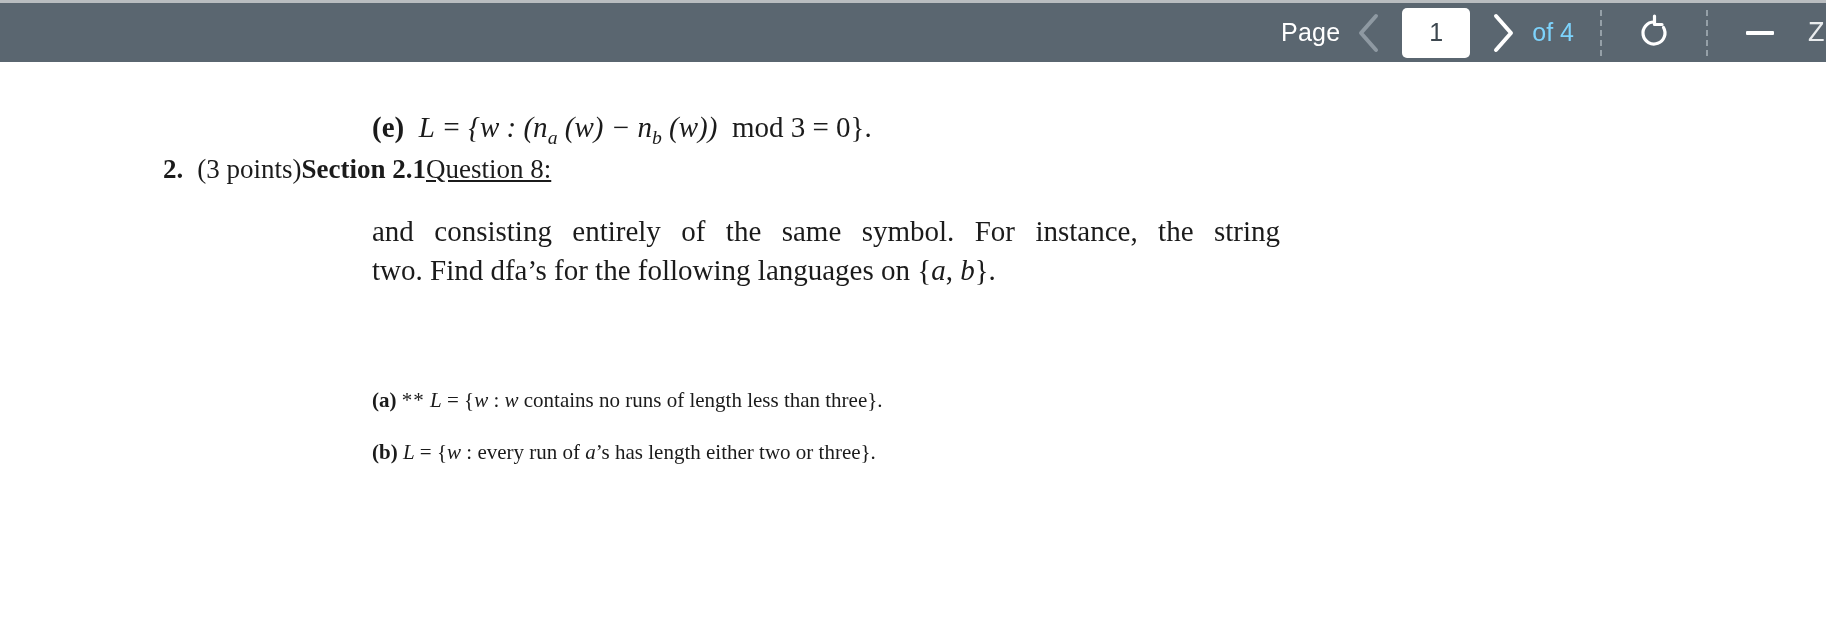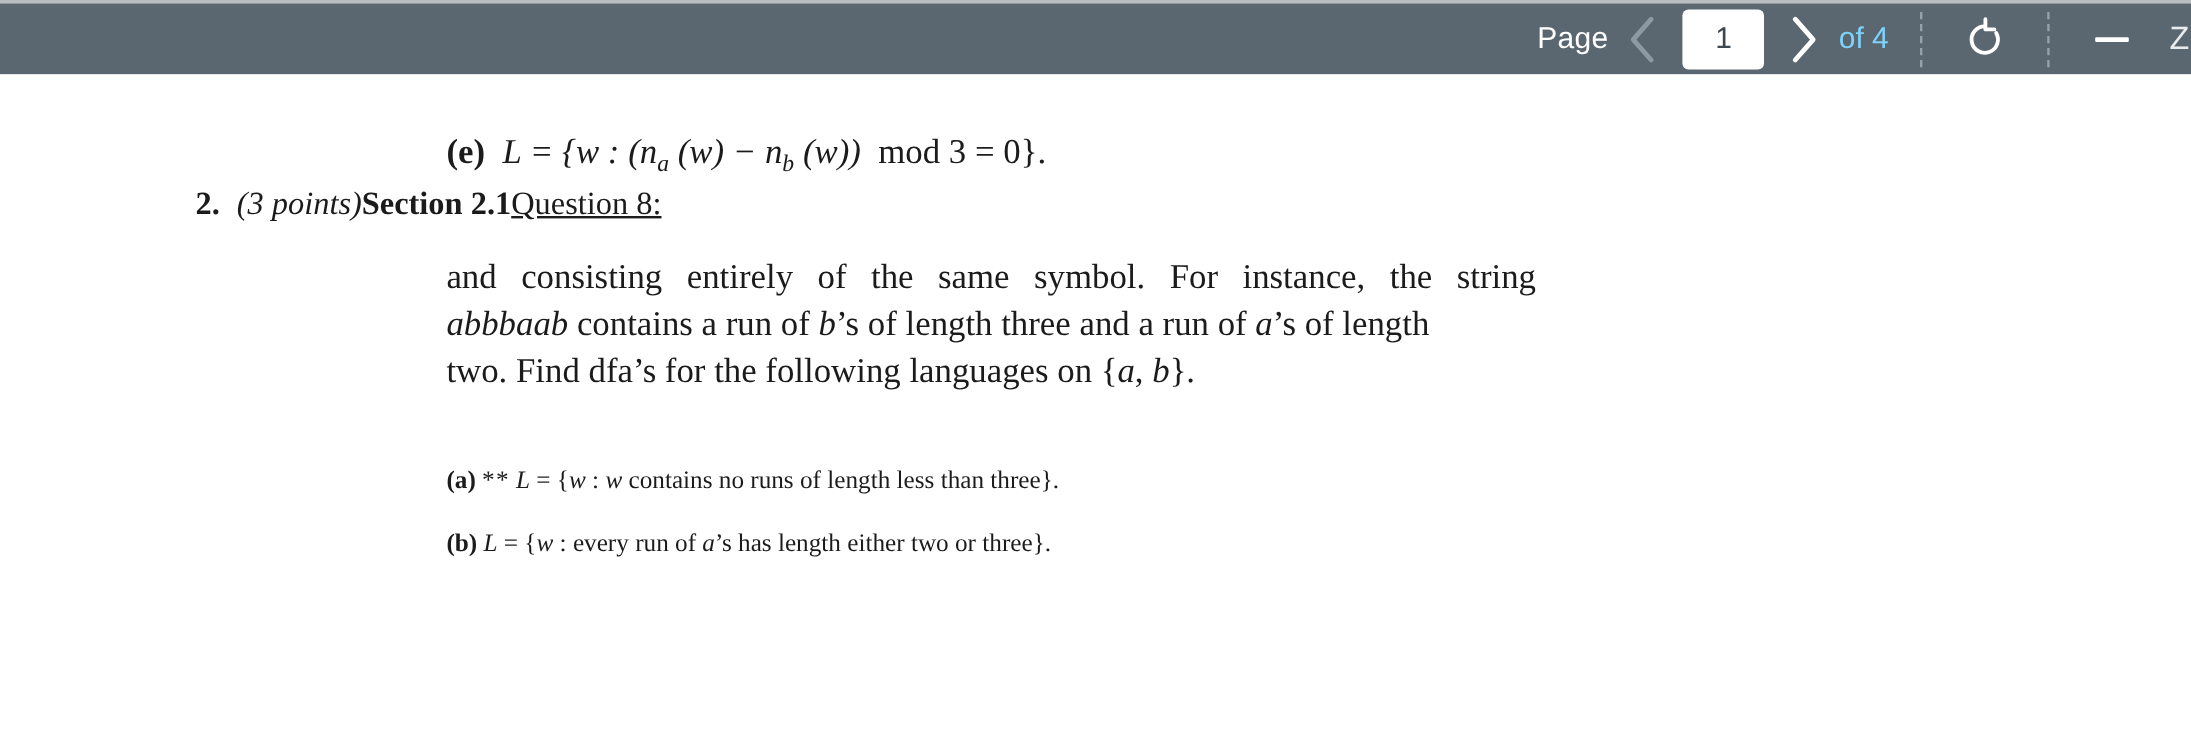--- a/index.html
+++ b/index.html
@@ -138,21 +138,21 @@
   .item-e .lbl { font-weight: bold; font-style: normal; }
 
   .q-head {
     position: absolute;
     left: 163px;
     top: 92px;
     font-size: 27px;
     white-space: nowrap;
   }
   .q-head .num { font-weight: bold; }
-  .q-head .pts { font-style: italic; margin-left: 14px; margin-top: 28px; }
+  .q-head .pts { margin-left: 14px; margin-top: 28px; }
   .q-head .sec { font-weight: bold; }
   .q-head .qn  { text-decoration: underline; }
 
   .para {
     position: absolute;
     left: 372px;
     top: 150px;
     width: 908px;
     font-size: 29px;
     line-height: 39px;
@@ -231,21 +231,20 @@
       <span class="math">&nbsp;<span>L = {w : (n</span><sub>a</sub><span> (w) − n</span><sub>b</sub><span> (w))</span></span>
       <span class="upr">&nbsp;<span>mod</span>&nbsp;<span>3 = 0}.</span></span>
     </div>
 
     <div class="q-head">
       <span class="num">2.</span><span class="pts">(3 points)</span><span class="sec">Section 2.1</span><span class="qn">Question 8:</span>
     </div>
 
     <div class="para">
       <span class="lj">and consisting entirely of the same symbol.  For instance, the string</span>
-      <span class="l"><span class="math">abbbaab</span><span> contains a run of </span><span class="math">b</span><span>’s of length three and a run of </span><span class="math">a</span><span>’s of length</span></span>
       <span class="l"><span>two.  Find dfa’s for the following languages on {</span><span class="math">a</span><span>, </span><span class="math">b</span><span>}.</span></span>
     </div>
 
     <div class="sub sub-a">
       <span class="lbl">(a)</span>
       <span class="stars">**</span>
       <span class="math">L</span><span> = {</span><span class="math">w</span><span> : </span><span class="math">w</span><span> contains no runs of length less than three}.</span>
     </div>
 
     <div class="sub sub-b">

